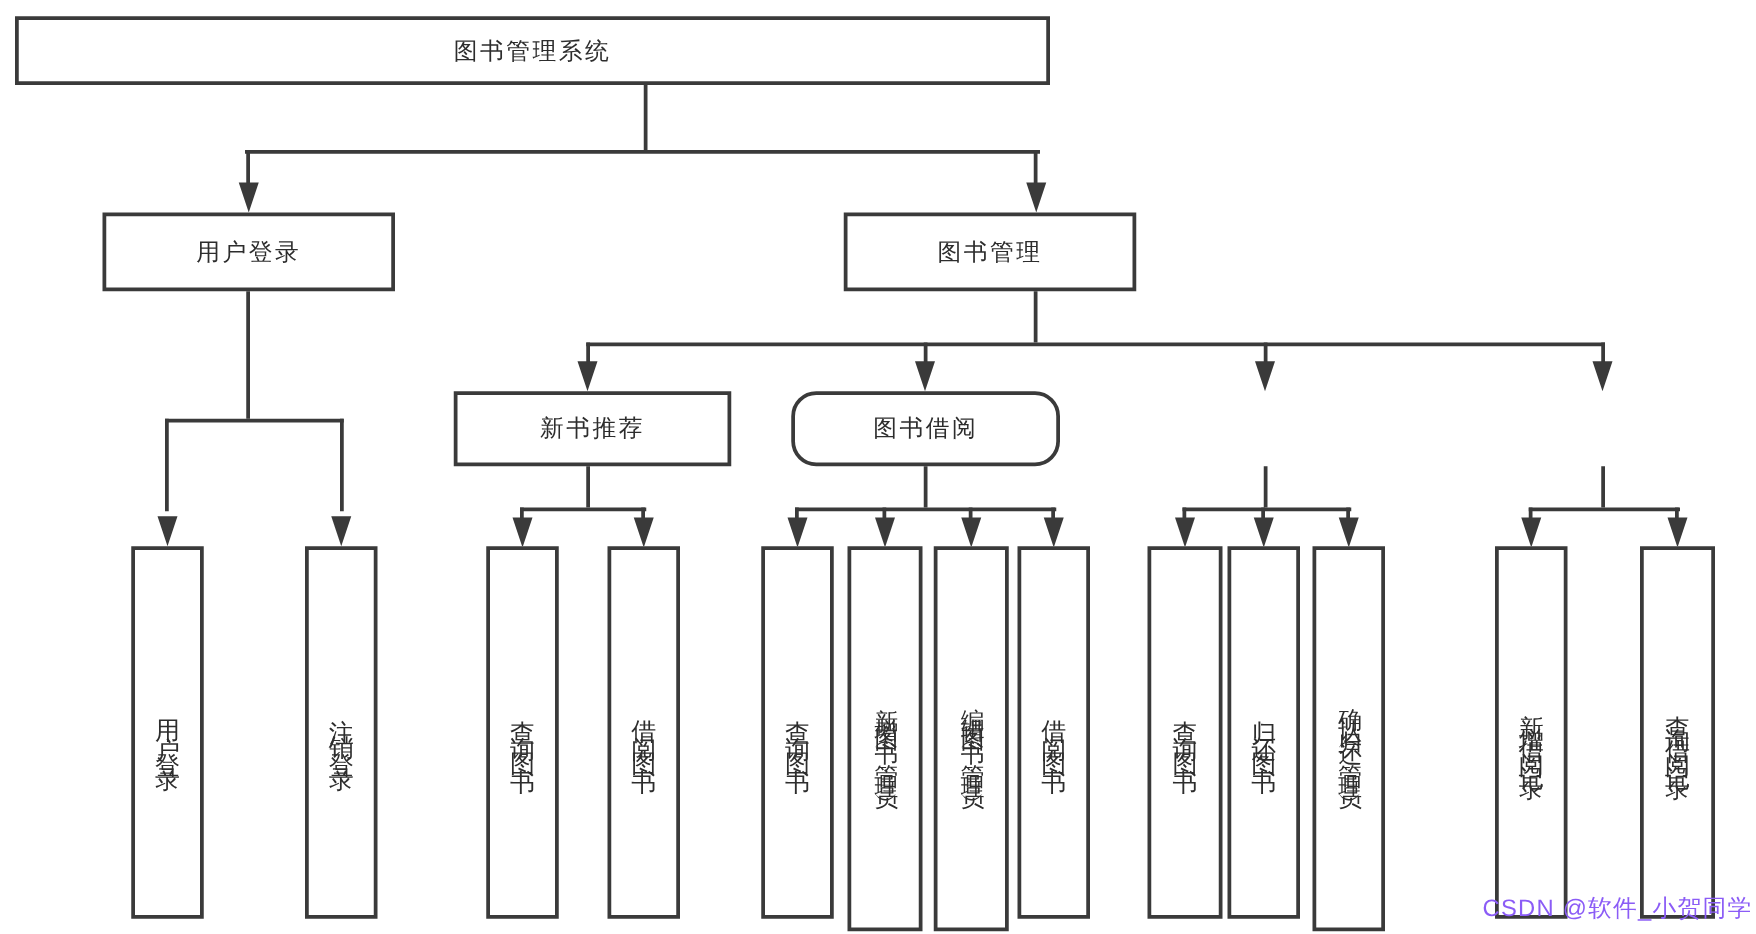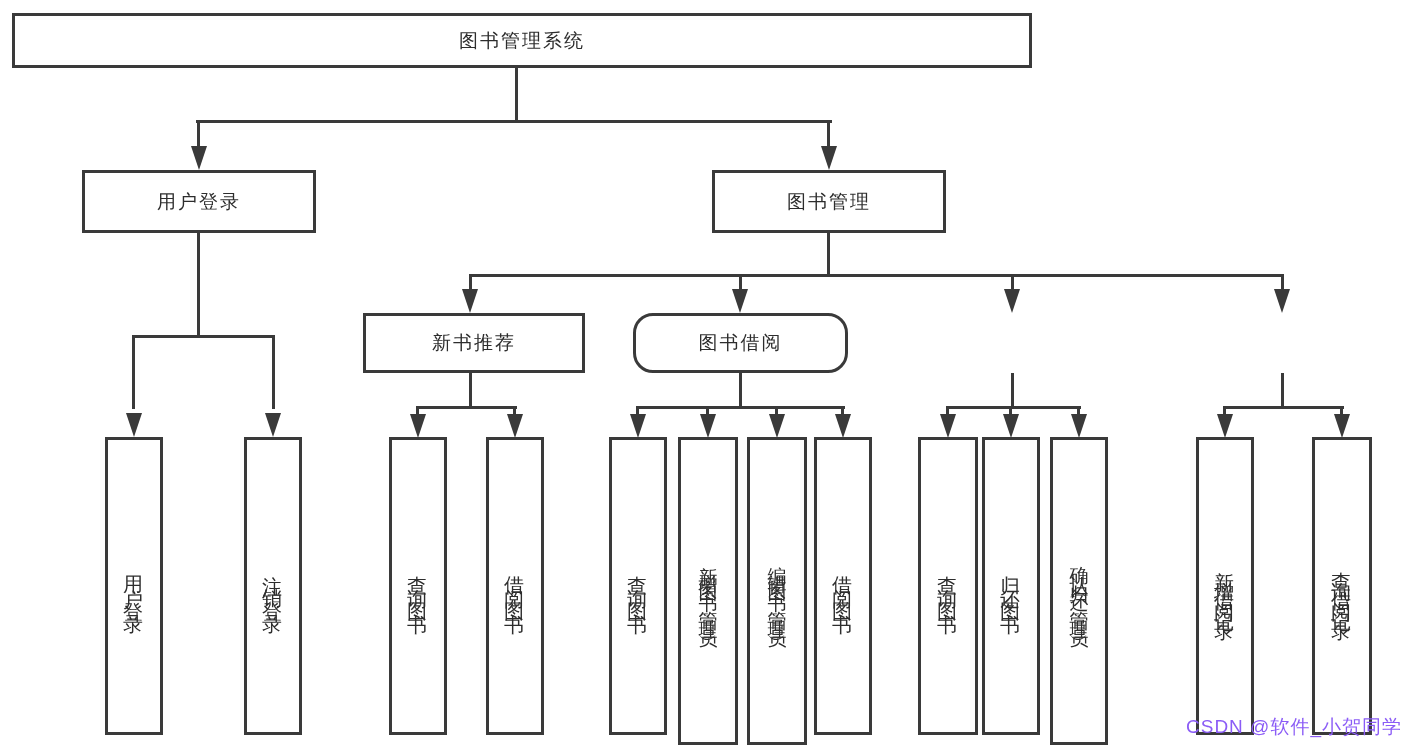--- a/index.html
+++ b/index.html
@@ -28,31 +28,31 @@
   .watermark{
     position:absolute;left:1186px;top:714px;font-size:19px;letter-spacing:1px;
     color:#8b5cf6;white-space:nowrap;z-index:5;
   }
 </style>
 </head>
 <body>
 
 <div class="canvas">
 
-  <div class="box hbox" style="left:12px;top:13px;width:1020px;height:55px;">图书管理系统</div>
+  <div class="box hbox" style="left:12px;top:13px;width:828px;height:55px;">图书管理系统</div>
 
   <div class="vline" style="left:515px;top:68px;height:52px;"></div>
   <div class="hline" style="left:196px;top:120px;width:636px;"></div>
   <div class="vline" style="left:197px;top:120px;height:28px;"></div>
   <div class="arr" style="left:191px;top:146px;"></div>
   <div class="vline" style="left:827px;top:120px;height:28px;"></div>
   <div class="arr" style="left:821px;top:146px;"></div>
 
   <div class="box hbox" style="left:82px;top:170px;width:234px;height:63px;">用户登录</div>
-  <div class="box hbox" style="left:712px;top:170px;width:234px;height:63px;">图书管理</div>
+  <div class="box hbox" style="left:675px;top:170px;width:234px;height:63px;">图书管理</div>
 
   <div class="vline" style="left:197px;top:233px;height:102px;"></div>
   <div class="hline" style="left:132px;top:335px;width:143px;"></div>
   <div class="vline" style="left:132px;top:335px;height:74px;"></div>
   <div class="arr" style="left:126px;top:413px;"></div>
   <div class="vline" style="left:272px;top:335px;height:74px;"></div>
   <div class="arr" style="left:265px;top:413px;"></div>
 
   <div class="vline" style="left:827px;top:233px;height:41px;"></div>
   <div class="hline" style="left:469px;top:274px;width:815px;"></div>

